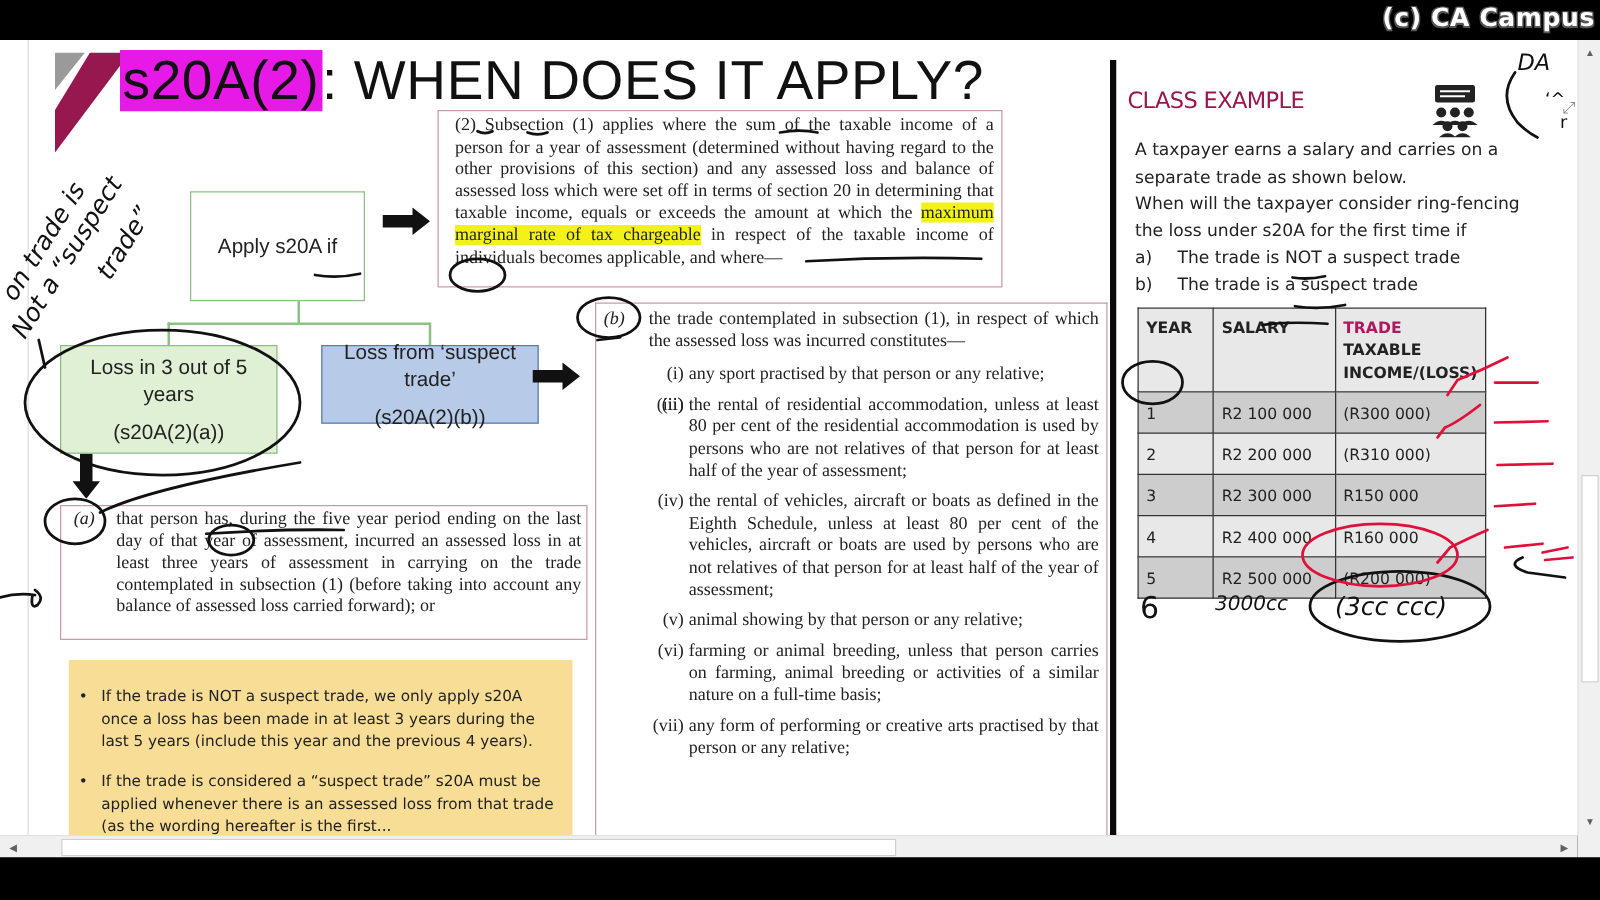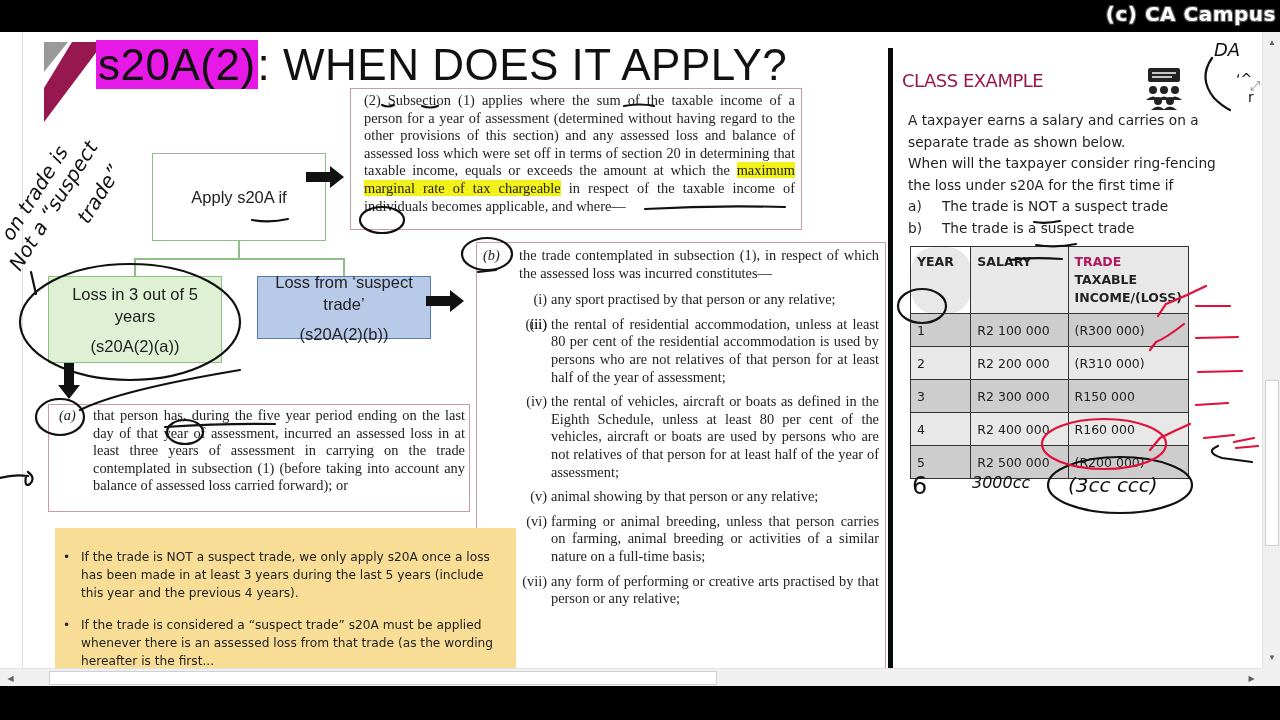--- a/index.html
+++ b/index.html
@@ -25,28 +25,28 @@
   .law-box-a { position: absolute; left: 48px; top: 372px; width: 422px; height: 108px; border: 1px solid #c99aa8; padding: 2px 4px 0 44px; }
   .law-box-a .lbl { position: absolute; left: 10px; top: 2px; font-style: italic; }
   .law-box-b { position: absolute; left: 476px; top: 210px; width: 410px; height: 430px; border: 1px solid #c99aa8; border-bottom: none; padding: 4px 6px 0 42px; }
   .law-box-b .lbl { position: absolute; left: 6px; top: 4px; font-style: italic; }
   .law-list { list-style: none; margin-top: 9px; }
   .law-list li { position: relative; padding-left: 40px; margin-left: -8px; margin-bottom: 7px; }
   .law-list li .num { position: absolute; left: 0; width: 36px; text-align: right; }
 
   
   .diag-box { position: absolute; font-family: "Liberation Sans", sans-serif; font-size: 16.5px; color: #222; text-align: center; display: flex; flex-direction: column; justify-content: center; align-items: center; line-height: 22px; }
-  .box-apply { left: 152px; top: 121px; width: 174px; height: 88px; border: 1.5px solid #8cc084; background: #fff; }
+  .box-apply { left: 152px; top: 121px; width: 140px; height: 88px; border: 1.5px solid #8cc084; background: #fff; }
   .box-loss35 { left: 48px; top: 244px; width: 174px; height: 87px; border: 1.5px solid #8cc084; background: #dff0d4; }
   .box-suspect { left: 257px; top: 244px; width: 174px; height: 63px; border: 1.5px solid #5b7bb0; background: #b7cbe8; }
   .conn { position: absolute; background: #8cc084; }
   .arrow { position: absolute; }
 
   
-  .note-box { position: absolute; left: 55px; top: 496px; width: 461px; height: 150px; background: #f8dd96; padding: 20px 10px 0 26px; font-family: "DejaVu Sans", sans-serif; font-size: 12.2px; color: #222; line-height: 18px; }
+  .note-box { position: absolute; left: 55px; top: 496px; width: 403px; height: 150px; background: #f8dd96; padding: 20px 10px 0 26px; font-family: "DejaVu Sans", sans-serif; font-size: 12.2px; color: #222; line-height: 18px; }
   .note-box ul { list-style: none; }
   .note-box li { position: relative; padding-left: 0; margin-bottom: 14px; }
   .note-box li::before { content: "•"; position: absolute; left: -18px; top: 0; }
 
   
   .vdivider { position: absolute; left: 888px; top: 16px; width: 5px; height: 620px; background: #0a0a0a; }
 
   
   .ce-title { position: absolute; left: 902px; top: 38px; font-family: "DejaVu Sans", sans-serif; font-size: 18px; color: #97184f; letter-spacing: -0.5px; white-space: nowrap; }
   .ce-icon { position: absolute; left: 1142px; top: 36px; width: 44px; height: 42px; }
@@ -54,21 +54,21 @@
   .ce-body .opt { display: flex; }
   .ce-body .opt .k { width: 34px; }
 
   table.ce-table { position: absolute; left: 910px; top: 214px; width: 279px; border-collapse: collapse; font-family: "DejaVu Sans", sans-serif; font-size: 12.5px; color: #222; }
   table.ce-table th, table.ce-table td { border: 1.5px solid #333; text-align: left; vertical-align: top; padding: 6px 6px; height: 33px; }
   table.ce-table th { font-weight: bold; background: #e8e8e8; height: 46px; font-size: 12.5px; line-height: 18px; }
   table.ce-table td { vertical-align: middle; }
   table.ce-table tr.dark td { background: #cdcdcd; }
   table.ce-table tr.light td { background: #e8e8e8; }
   table.ce-table th .tr { color: #b0185f; }
-  .col-year { width: 62px; border-radius: 24px; } .col-sal { width: 102px; }
+  .col-year { width: 62px; } .col-sal { width: 102px; }
 
   
   .vscroll { position: absolute; left: 1262px; top: 32px; width: 18px; height: 636px; background: #f0f0f0; border-left: 1px solid #e2e2e2; }
   .vscroll .btn { position: absolute; left: 1px; width: 16px; height: 17px; display: flex; align-items: center; justify-content: center; font-size: 8px; color: #606060; }
   .vscroll .thumb { position: absolute; left: 2px; top: 348px; width: 14px; height: 166px; background: #fff; border: 1px solid #cfcfcf; }
   .hscroll { position: absolute; left: 0; top: 668px; width: 1262px; height: 18px; background: #f0f0f0; border-top: 1px solid #e2e2e2; }
   .hscroll .btn { position: absolute; top: 1px; width: 17px; height: 16px; display: flex; align-items: center; justify-content: center; font-size: 8px; color: #606060; }
   .hscroll .thumb { position: absolute; left: 49px; top: 2px; width: 668px; height: 14px; background: #fff; border: 1px solid #cfcfcf; }
   .corner { position: absolute; left: 1262px; top: 668px; width: 18px; height: 18px; background: #f0f0f0; }
   .bottom-bar { position: absolute; left: 0; top: 686px; width: 1280px; height: 34px; background: #000; }

